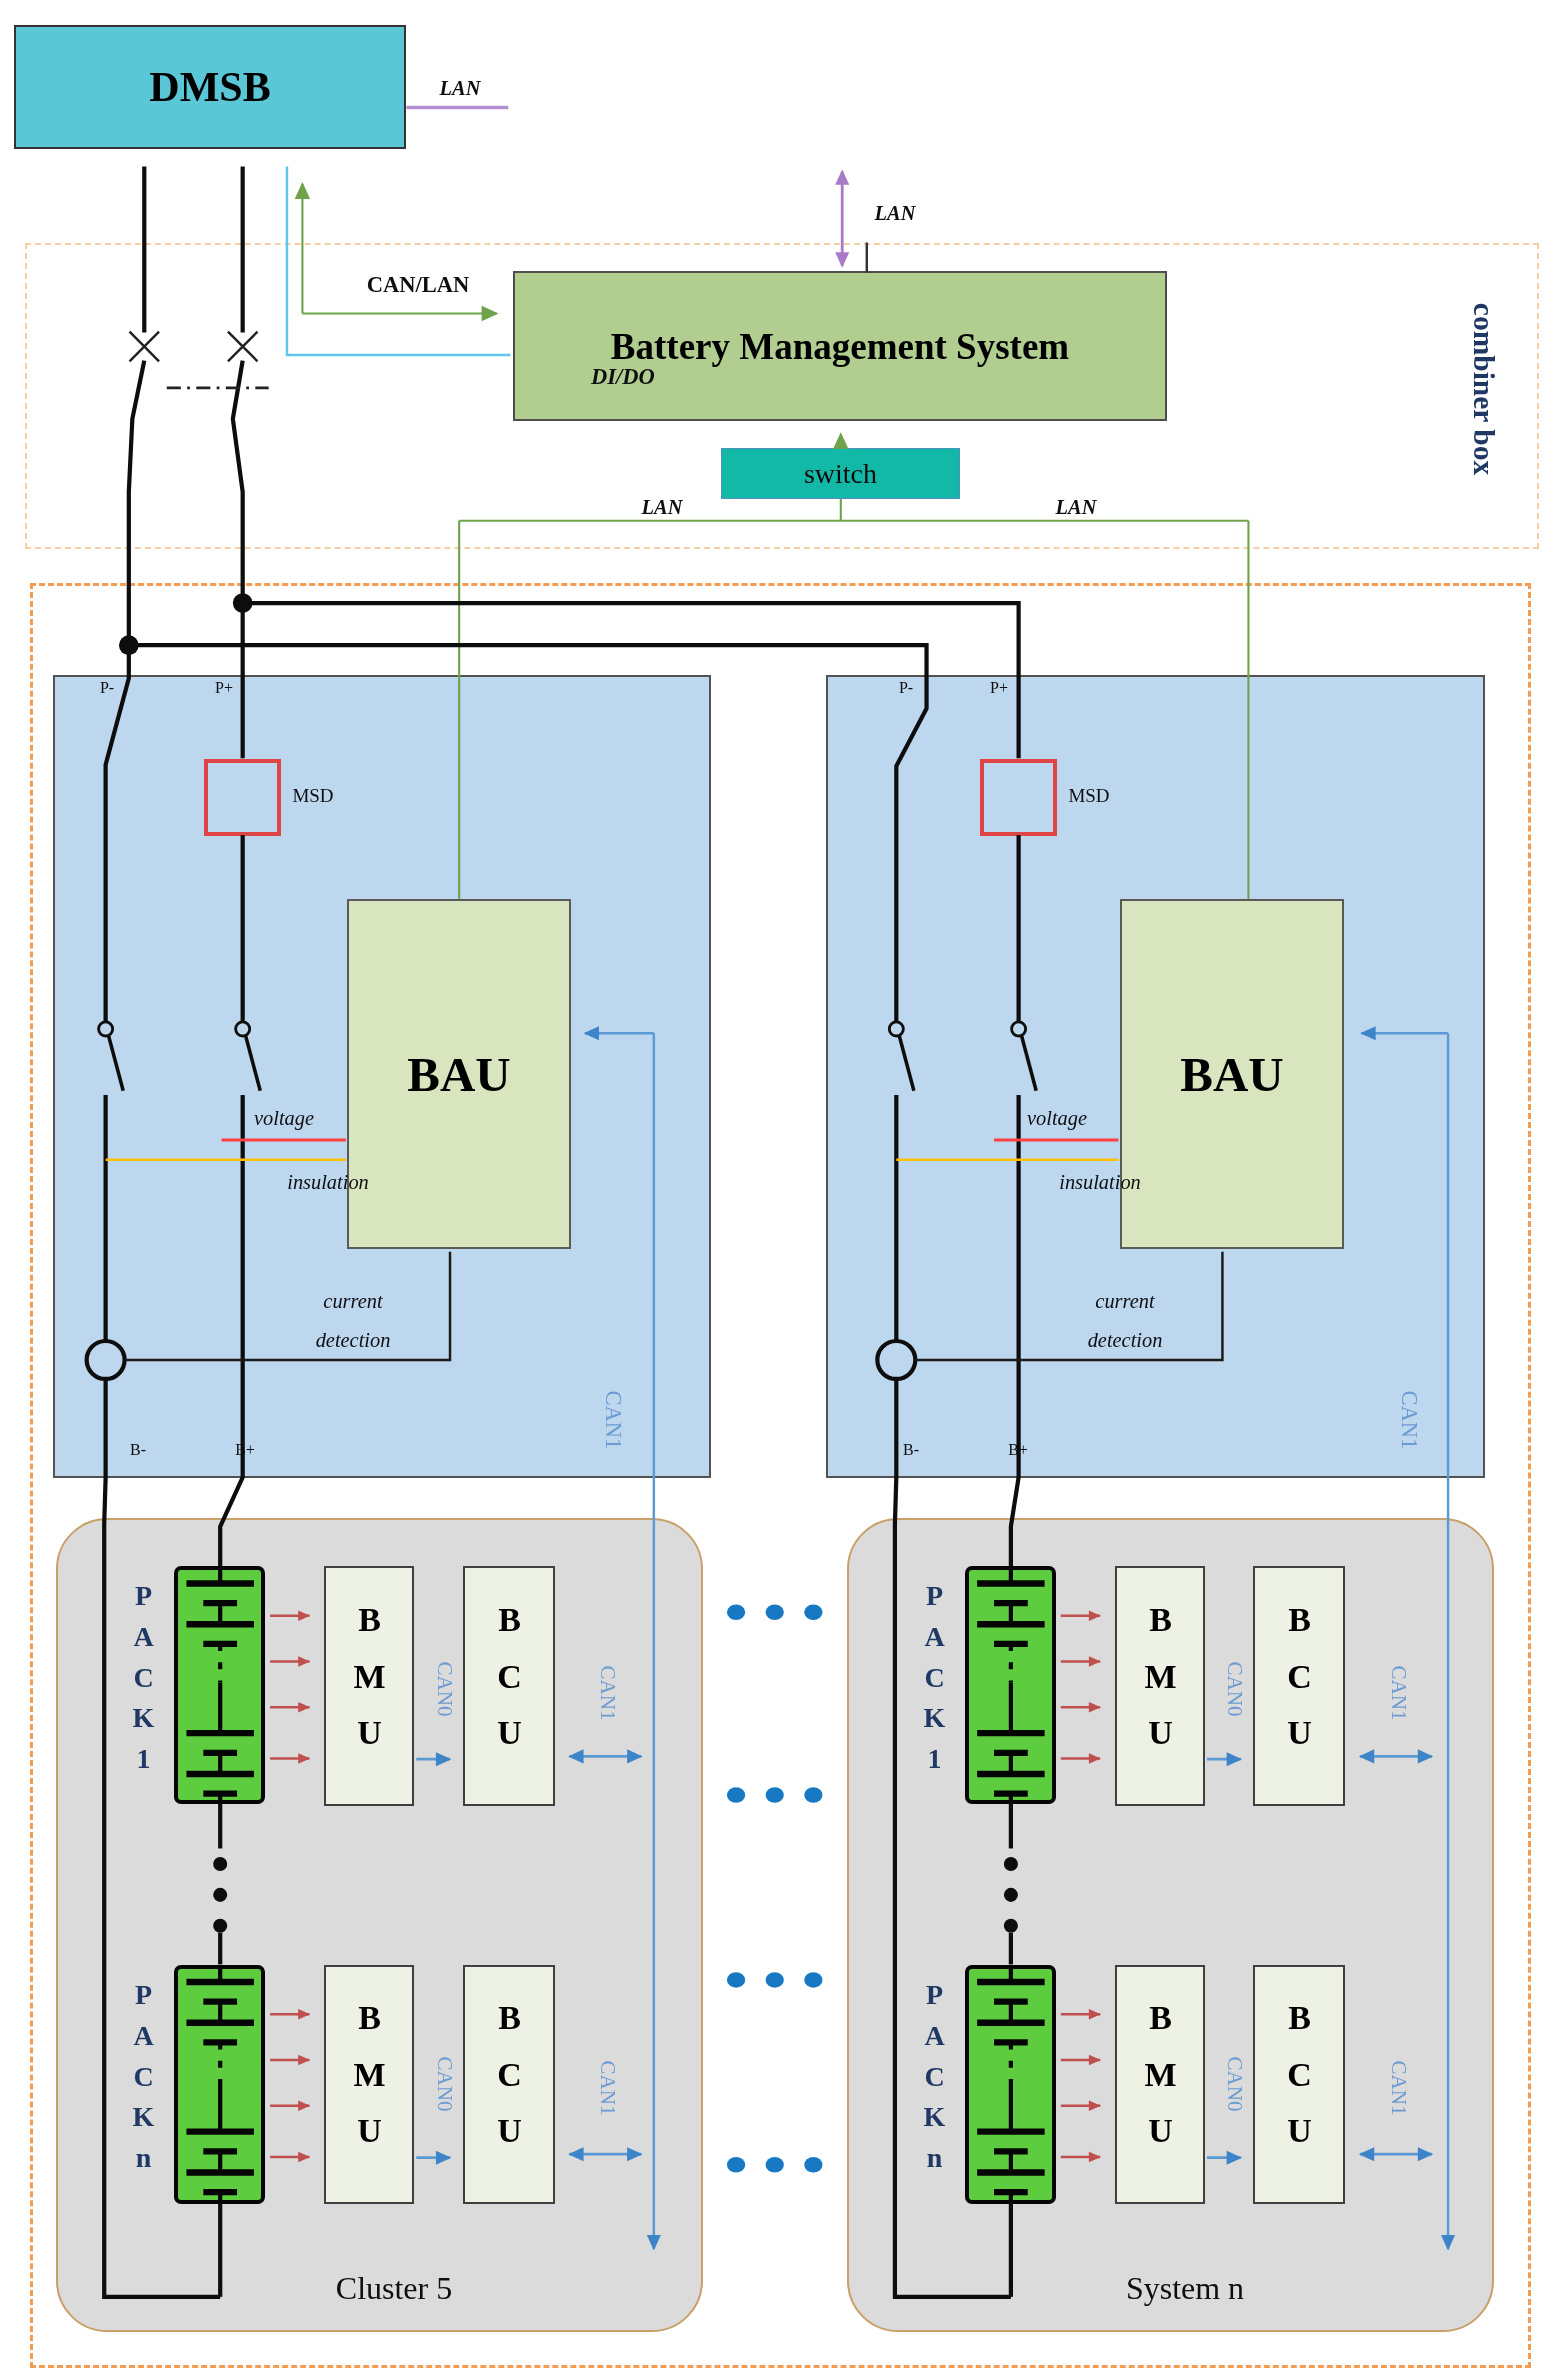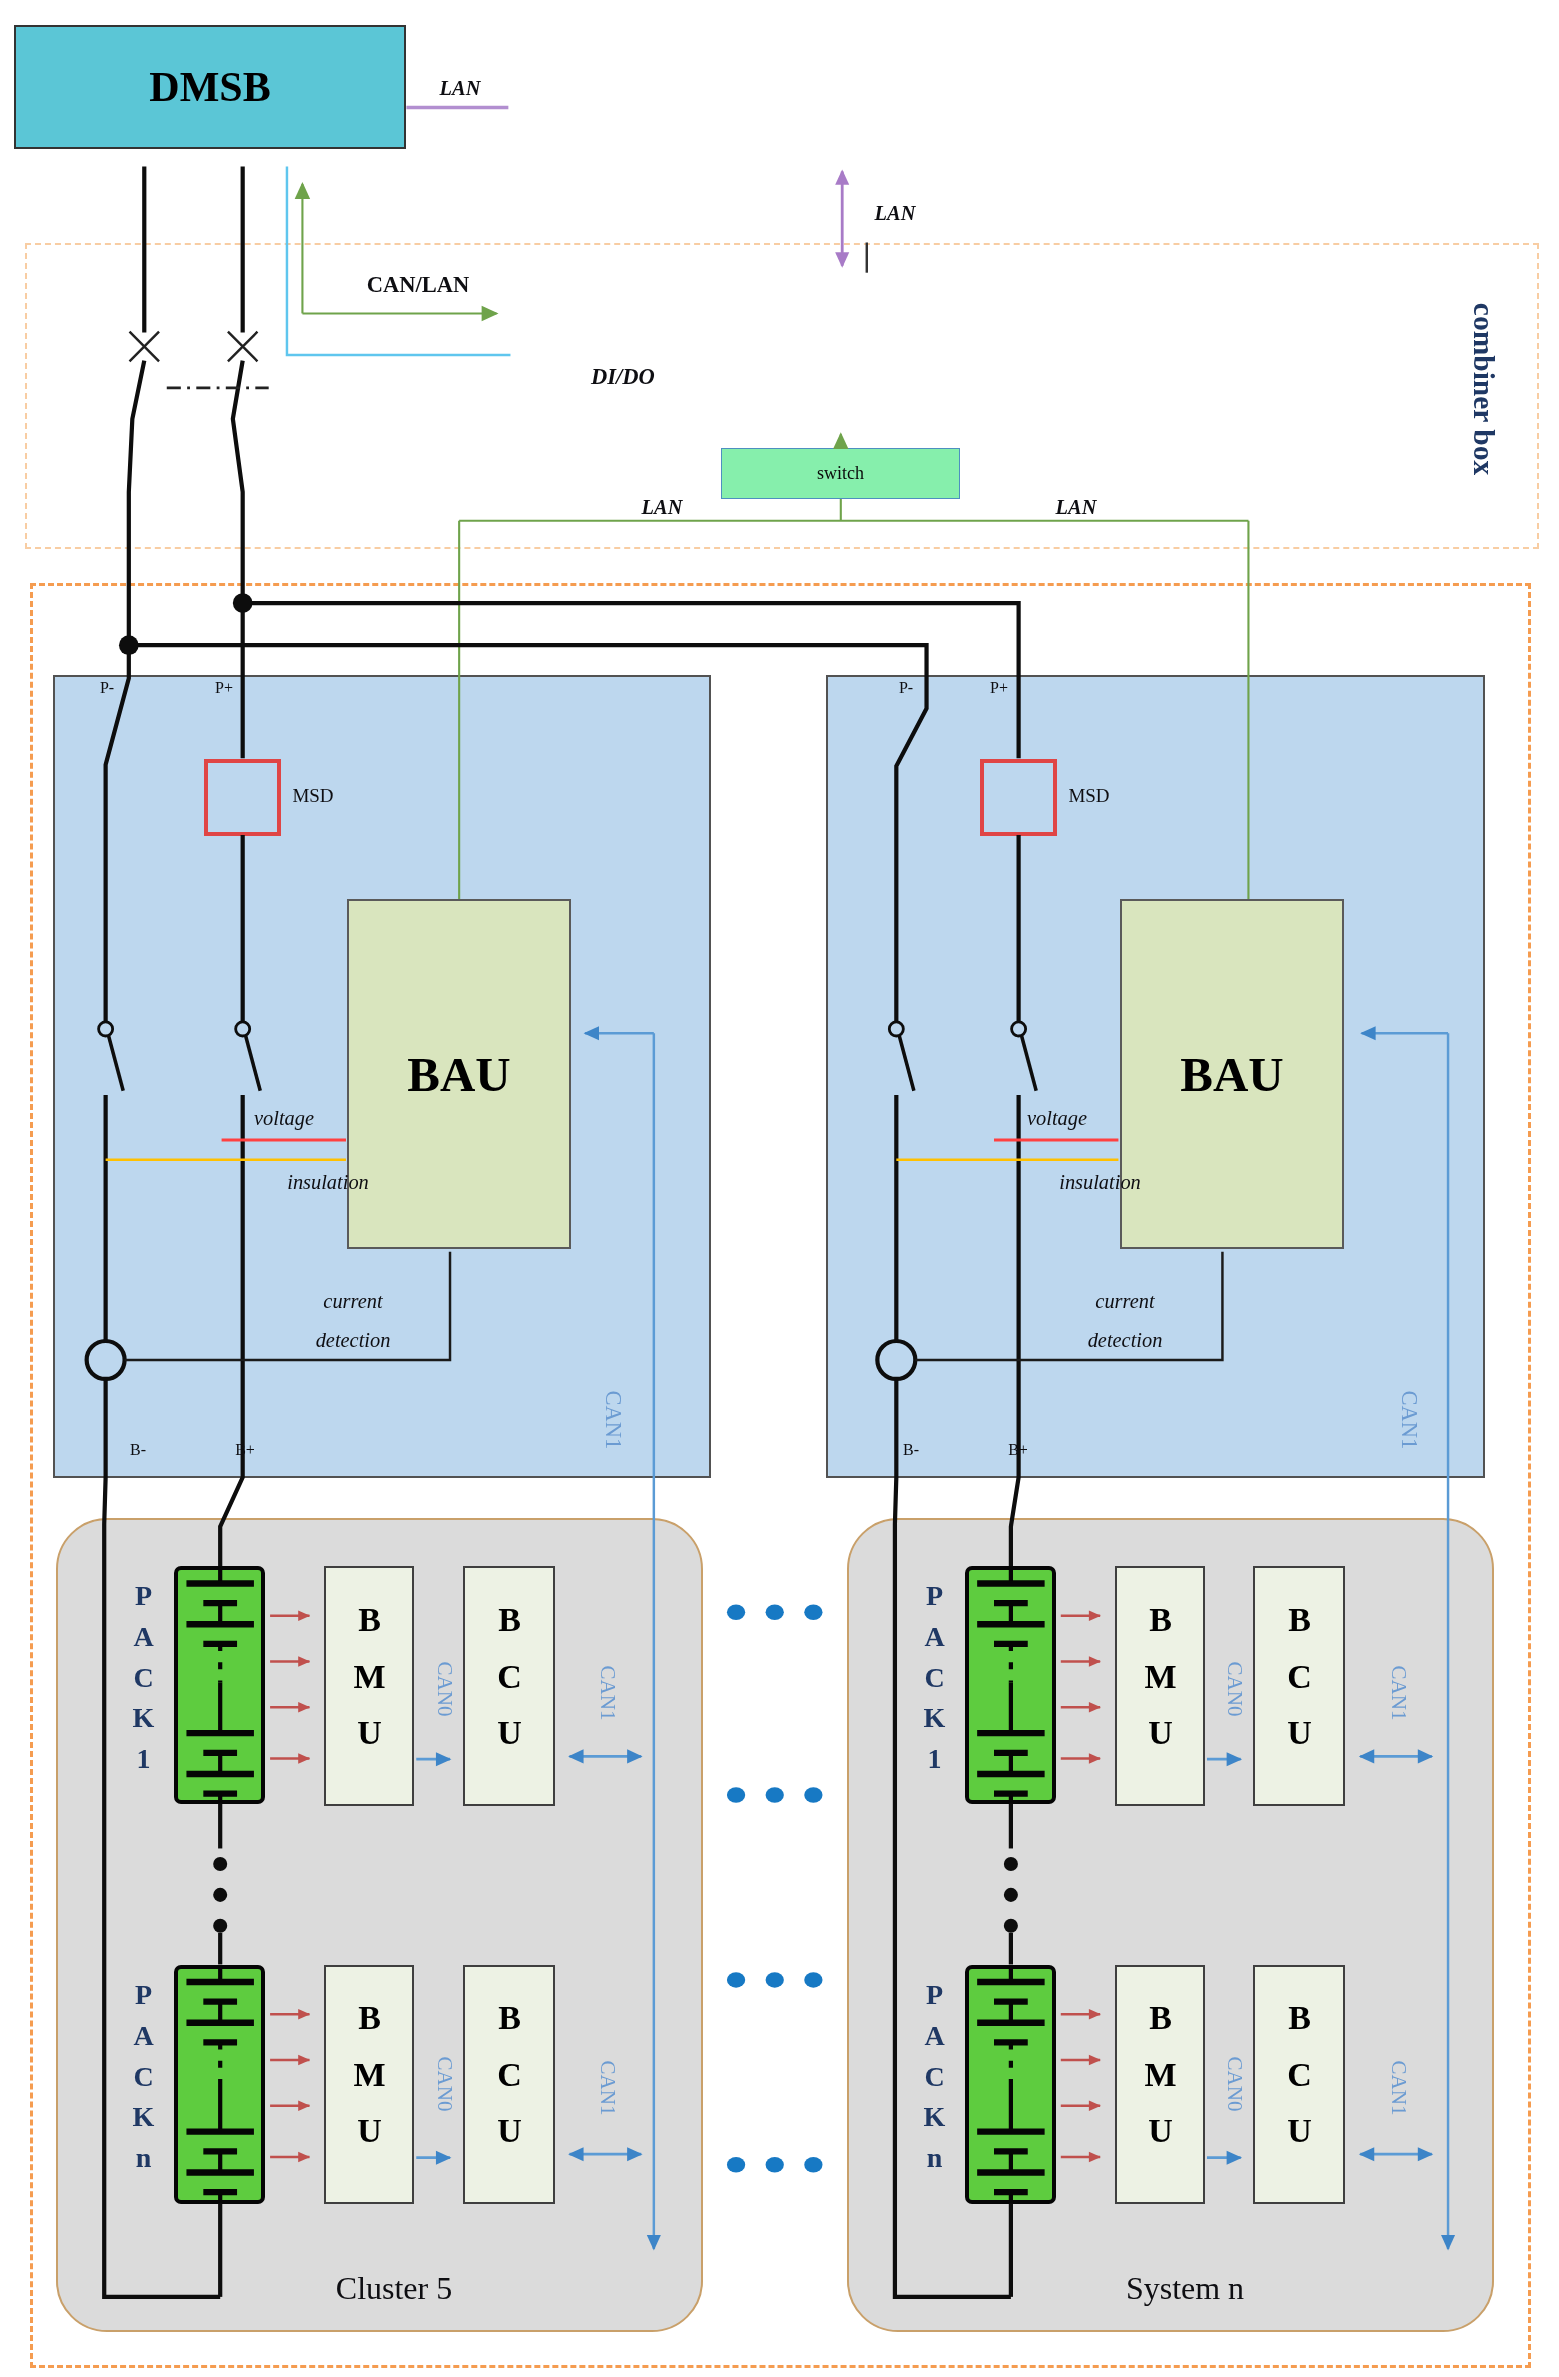--- a/index.html
+++ b/index.html
@@ -9,21 +9,21 @@
   .box{position:absolute;box-sizing:border-box;display:flex;align-items:center;justify-content:center;}
   .dashedbox{position:absolute;box-sizing:border-box;background:transparent;}
   .lbl{position:absolute;transform:translate(-50%,-50%);white-space:nowrap;color:#0e0e12;}
   .vrot{writing-mode:vertical-rl;}
   .vstack{writing-mode:vertical-lr;text-orientation:upright;}
   .b{font-weight:bold;}
   svg{position:absolute;left:0;top:0;pointer-events:none;}
   .dmsb{background:#5BC6D6;border:2.8px solid #333;font-size:42px;font-weight:bold;color:#000;}
   .ams{background:#FCE9D6;border:2.8px solid #333;font-size:37px;font-weight:bold;color:#000;}
   .bms{background:#B1CE90;border:2.8px solid #4d4d4d;font-size:37px;font-weight:bold;color:#000;}
-  .switch{background:#86efac;border:1.4px solid #4E8FC0;font-size:18px;color:#0b0b0b;}
+  .switch{background:#14b8a6;border:1.4px solid #4E8FC0;font-size:28px;color:#0b0b0b;}
   .bluebox{background:#BDD7EE;border:2.8px solid #525252;}
   .bau{background:#D9E5BE;border:2.8px solid #5a5a5a;font-size:49px;font-weight:bold;color:#000;}
   .msd{background:transparent;border:4.9px solid #E04545;}
   .cluster{background:#DBDBDB;border:2.8px solid #C9A06A;border-radius:51px;}
   .battery{background:#5ECC3F;border:4.9px solid #050505;border-radius:7px;}
   .unit{background:#EDF2E4;border:2.8px solid #3F3F3F;}
   .navy{color:#1F3864;}
   .canblue{color:#6B9BD2;}
   .small{font-size:16px;}
   .mid{font-size:20.4px;font-style:italic;}
@@ -32,20 +32,23 @@
 </head>
 <body>
 
 <div class="canvas">
 
   <div class="dashedbox" style="left:24.6px;top:243px;width:1514px;height:306px;border:2.8px dashed #F8CDA3;"></div>
   <div class="dashedbox" style="left:30px;top:583px;width:1501px;height:1785px;border:3.5px dashed #F59C50;"></div>
 
   <div class="box dmsb" style="left:14px;top:24.6px;width:392px;height:124px;">
     <span>DMSB</span>
+  </div>
+  <div class="box bms" style="left:513px;top:271px;width:654px;height:150px;">
+    <span>Battery Management System</span>
   </div>
   <div class="box switch" style="left:721px;top:448px;width:239px;height:51px;">
     <span>switch</span>
   </div>
 
   <div class="bluebox abs" style="left:53px;top:675px;width:658px;height:803px;"></div>
   <div class="bluebox abs" style="left:826px;top:675px;width:659px;height:803px;"></div>
 
   <div class="box bau" style="left:347px;top:899px;width:224px;height:350px;">
     <span>BAU</span>

